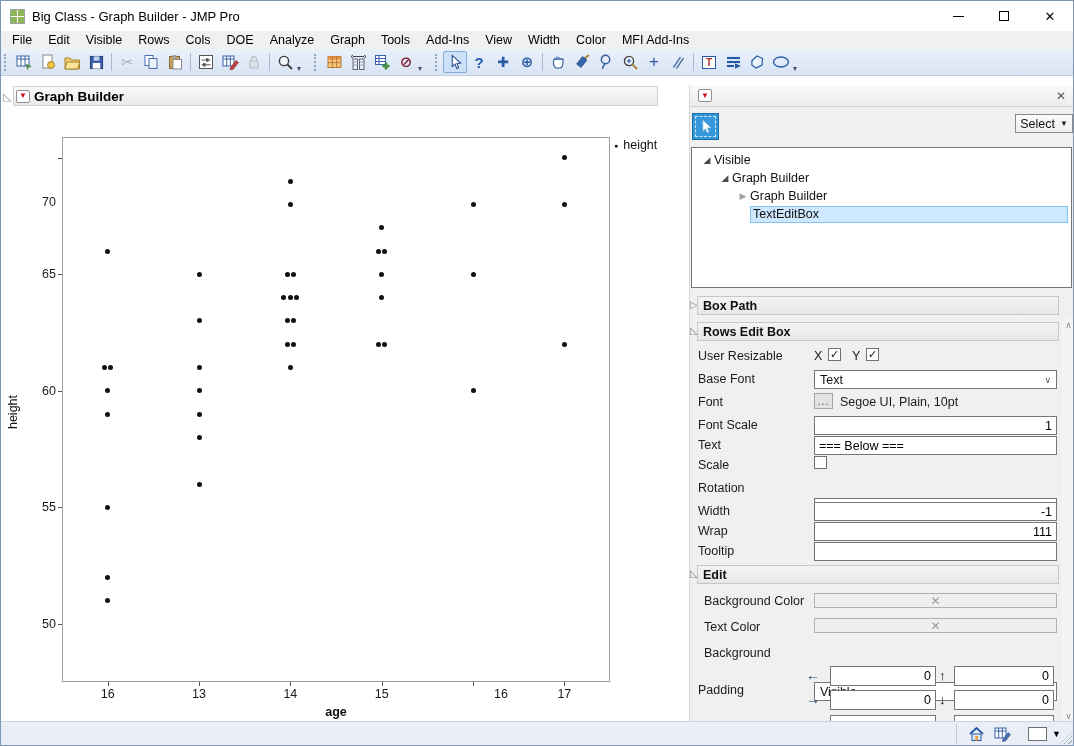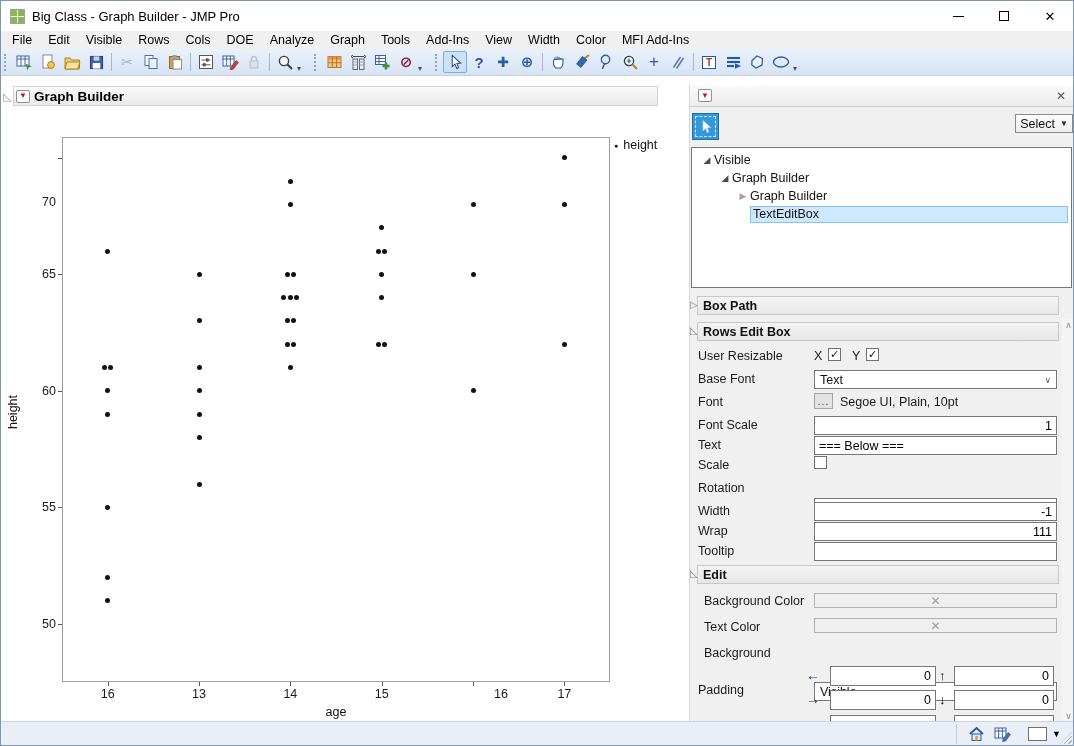--- a/index.html
+++ b/index.html
@@ -46,21 +46,21 @@
     display:flex; align-items:center; padding-left:2px; }
   .red-tri-btn { width:14px; height:13px; background:#fff; border:1px solid #8f8f8f; border-radius:2px; display:flex; align-items:center; justify-content:center; margin-right:4px; }
   .red-tri-btn span { color:#cc1111; font-size:8px; line-height:8px; }
   #report-title { font-weight:bold; font-size:13.5px; color:#000; }
   #plot-title { position:absolute; left:0; top:29px; width:620px; text-align:center; font-weight:bold; font-size:15px; color:#000; }
   #plot-frame { position:absolute; left:60px; top:52px; width:548px; height:545px; border:1px solid #9e9e9e; background:#fff; }
   .xtick-label { position:absolute; width:30px; text-align:center; font-size:12.5px; color:#1a1a1a; top:602px; }
   .ytick-label { position:absolute; width:26px; text-align:right; font-size:12.5px; color:#1a1a1a; left:28px; }
   .xtick-mark { position:absolute; width:1px; height:4px; background:#555; top:597px; }
   .ytick-mark { position:absolute; width:4px; height:1px; background:#555; left:56px; }
-  #xaxis-label { position:absolute; left:60px; width:548px; top:620px; text-align:center; font-size:12.5px; }
+  #xaxis-label { position:absolute; left:60px; width:548px; top:620px; text-align:center; font-size:12.5px;font-weight:bold; }
   #yaxis-label { position:absolute; left:-24px; top:320px; width:70px; text-align:center; transform:rotate(-90deg); font-size:12.5px; }
   .dot { position:absolute; width:5px; height:5px; border-radius:50%; background:#111; }
   #legend { position:absolute; left:612px; top:53px; display:flex; align-items:center; gap:5px; font-size:12.5px; }
   #legend .ldot { font-size:7px; color:#111; }
   
   #props { position:absolute; left:688px; top:84px; width:385px; height:638px; background:#f0f0f0; border-left:1px solid #d8d8d8; overflow:hidden; }
   #props-header { position:absolute; left:0; top:0; width:100%; height:22px;
     background:linear-gradient(#fafafa,#ececec); border-bottom:1px solid #cfcfcf;
     display:flex; align-items:center; padding:0 8px; }
   #props-header-center { position:absolute; left:0; width:100%; display:flex; align-items:center; justify-content:center; gap:5px; }

